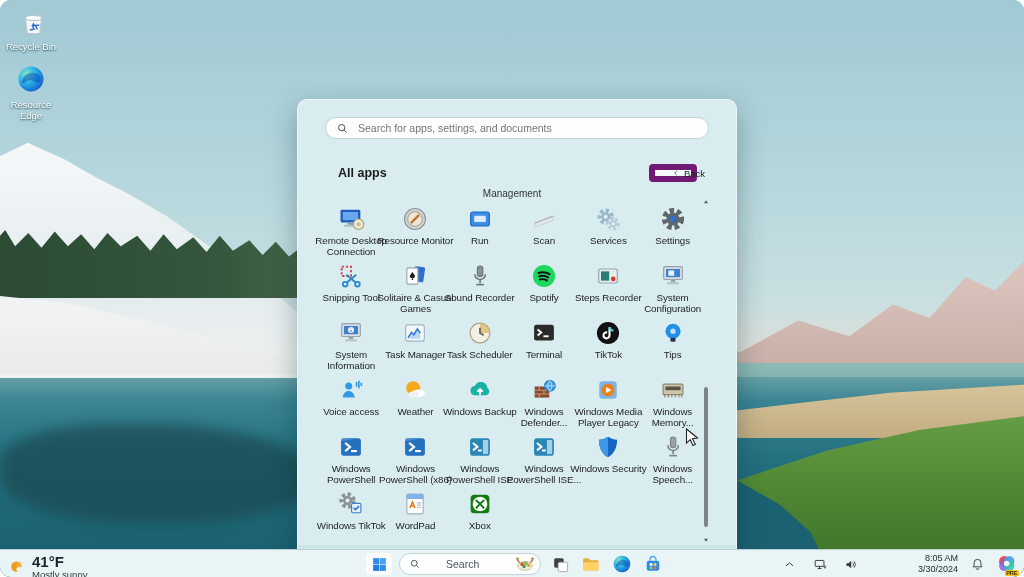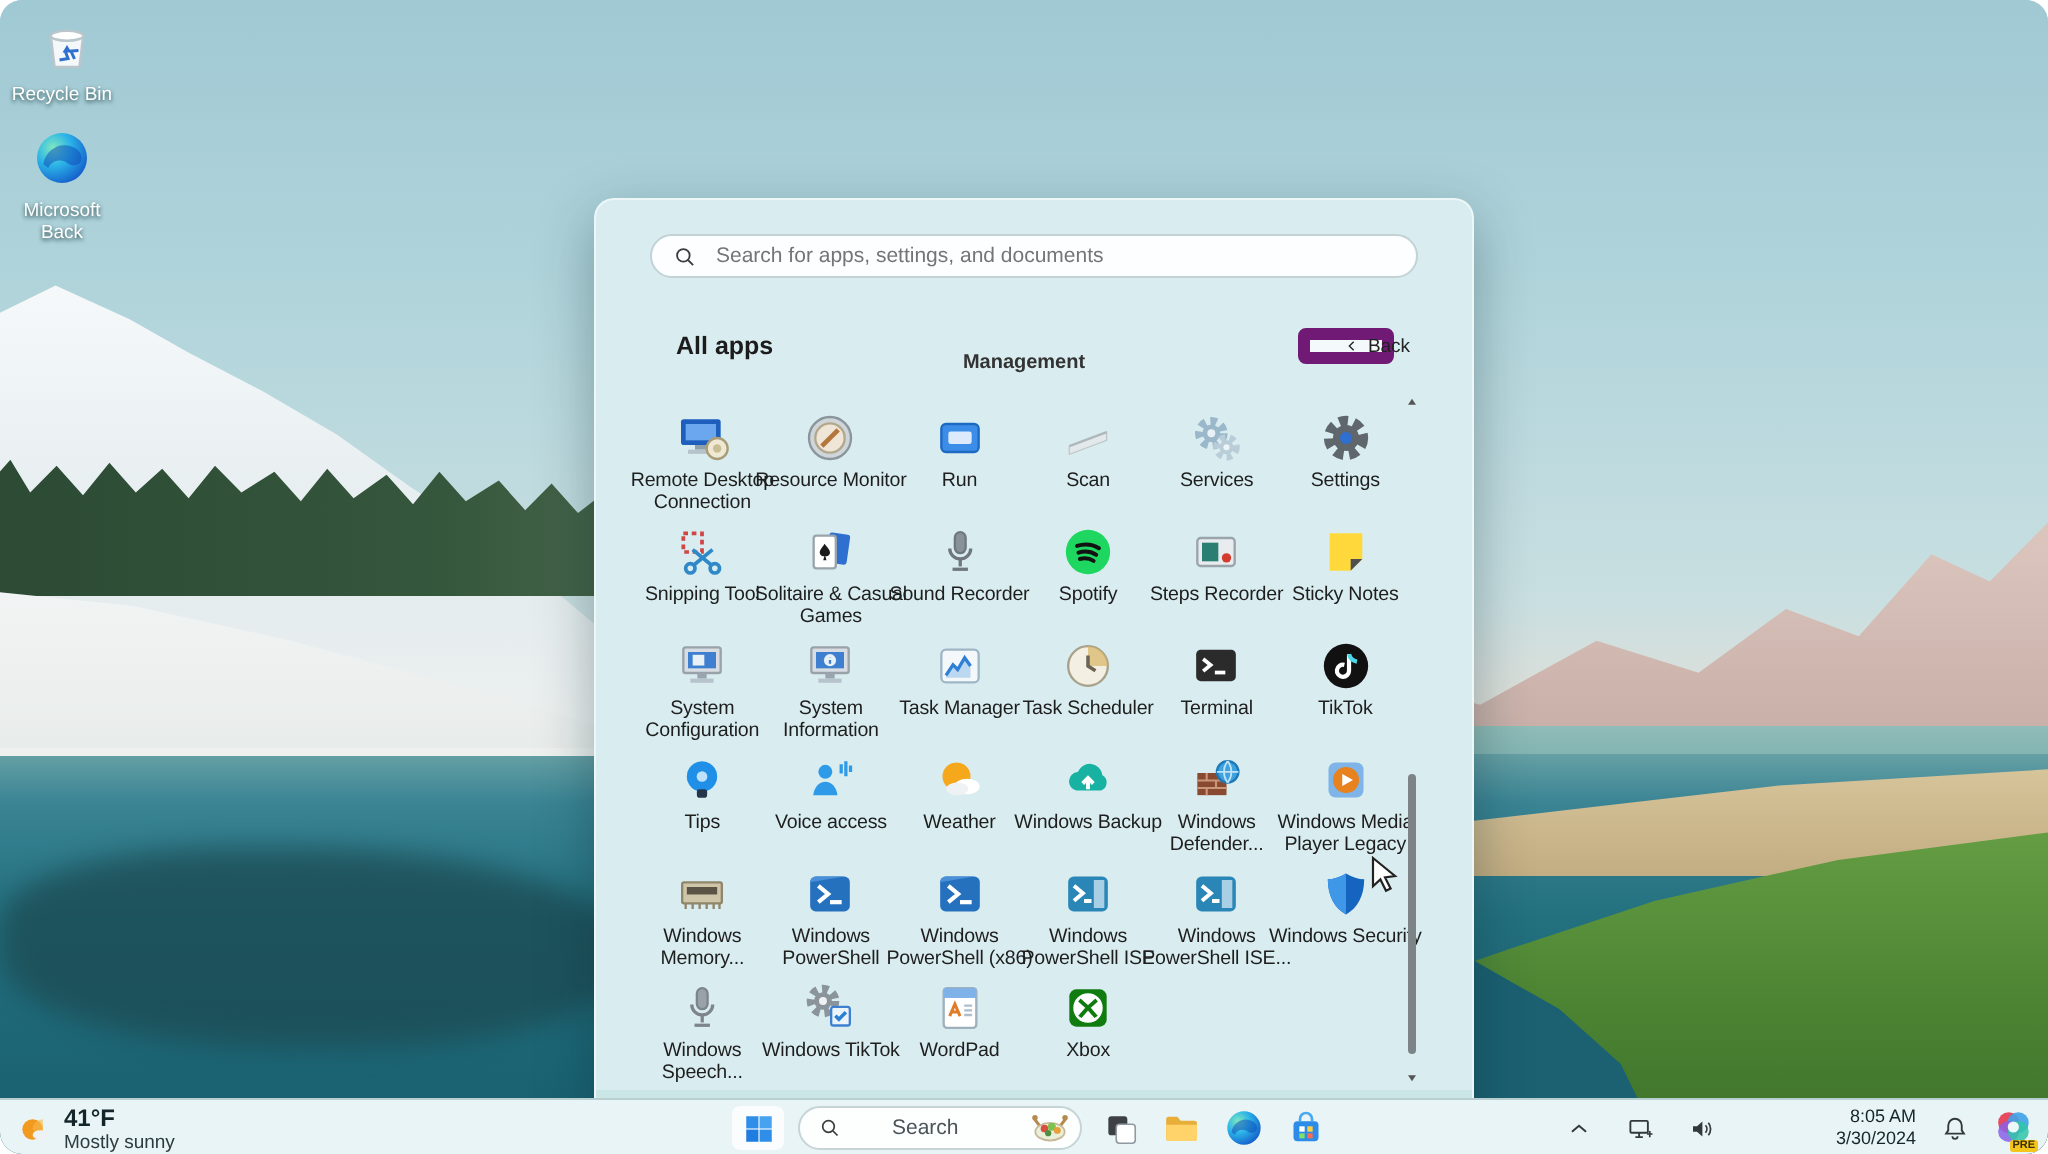--- a/index.html
+++ b/index.html
@@ -47,21 +47,21 @@
     border:1px solid rgba(255,255,255,.55); border-radius:10px;
     box-shadow:0 10px 28px rgba(10,40,50,.35);margin-top:43px; }
   .menu-search { left:27px; top:17px; width:384px; height:22px; background:#fcfeff;
     border:1px solid #c2d2d5; border-radius:12px; display:flex; align-items:center; gap:7px; padding:0 10px; }
   .menu-search input { border:none; outline:none; background:transparent; flex:1;
     font-size:10.5px; color:#444; font-family:"Liberation Sans",sans-serif; }
   .allapps-title { left:40px; top:66px; font-size:12.5px; font-weight:bold; color:#1c1c1c; }
   .back-btn { left:351px; top:64px; width:48px; height:18px; background:#f4fafb;
     border:6px solid #701a75; border-radius:4px; display:flex; align-items:center;
     justify-content:center; gap:4px; font-size:9.5px; color:#222; cursor:default;padding-left:31px; }
-  .section-label { left:21px; top:76px; width:386px; text-align:center; font-size:10px; color:#333;font-weight:bold; }
+  .section-label { left:21px; top:88px; width:386px; text-align:center; font-size:10px; color:#333; }
   .app-grid { left:21px; top:102px; width:386px; display:grid;
     grid-template-columns:repeat(6,64.3px); grid-auto-rows:57px; }
   .tile { display:flex; flex-direction:column; align-items:center; padding-top:3px; }
   .tile .ticon { width:28px; height:28px; display:flex; align-items:center; justify-content:center; }
   .tile .tlabel { width:78px; margin-top:2px; font-size:9.8px; line-height:1.14; color:#1e1e1e;
     text-align:center; display:-webkit-box; -webkit-line-clamp:2; -webkit-box-orient:vertical;
     overflow:hidden; letter-spacing:-0.1px; }
   .scrollbar { left:404px; top:92px; width:8px; height:346px; }
   .scroll-thumb { position:absolute; left:2px; top:195px; width:4px; height:140px;
     background:#7d8488; border-radius:2px; }
@@ -70,21 +70,21 @@
     border-radius:0 0 9px 9px; display:flex; align-items:center; padding:0 28px; }
   .user-chip { display:flex; align-items:center; gap:11px; }
   .user-name { font-size:10.5px; color:#1e1e1e; }
   .power-btn { position:absolute; right:26px; top:7px; width:18px; height:18px; }
 
   
   .taskbar { left:0; top:549px; width:1024px; height:28px; background:#e9f4f6;
     border-top:1px solid #b8cfd2; display:flex; align-items:center; }
   .tb-weather { position:absolute; left:8px; top:3px; display:flex; align-items:center; gap:5px; }
   .tb-weather .wtxt { display:flex; flex-direction:column; line-height:1.15; }
-  .tb-weather .wtemp { font-size:12px; color:#15262a; font-weight:bold; }
+  .tb-weather .wtemp { font-size:15px; color:#15262a; font-weight:bold; }
   .tb-weather .wcond { font-size:9.5px; color:#2c3b3f; }
   .tb-center { position:absolute; left:366px; top:0; height:28px; display:flex; align-items:center; gap:7px; }
   .start-btn { width:26px; height:22px; background:rgba(255,255,255,.75); border-radius:4px;
     display:flex; align-items:center; justify-content:center; }
   .tb-search { width:142px; height:22px; background:#fdfefe; border:1px solid #c5d4d7;
     border-radius:11px; display:flex; align-items:center; padding:0 4px 0 9px; gap:6px; }
   .tb-search .stxt { flex:1; font-size:10.5px; color:#4a5458;margin-left:19px; }
   .tb-ico { width:24px; height:24px; display:flex; align-items:center; justify-content:center; }
   .tray { position:absolute; right:6px; top:0; height:28px; display:flex; align-items:center; gap:7px; }
   .tray-clock { text-align:right; font-size:9px; color:#15262a; line-height:1.25;margin-left:47px; }
@@ -126,21 +126,21 @@
           <defs>
             <radialGradient id="egA" cx="32%" cy="30%" r="80%">
               <stop offset="0" stop-color="#7ee8c0"></stop>
               <stop offset=".45" stop-color="#2bb3e8"></stop>
               <stop offset="1" stop-color="#1358c9"></stop>
             </radialGradient>
           </defs>
           <circle cx="12" cy="12" r="10" fill="url(#egA)"></circle>
           <path d="M4.5 14.5c1-5 5-8 9.5-7.5 3.4.4 5.8 2.4 5.8 4.9 0 1.8-1.3 3-3.1 3-2.5 0-2.6-1.9-5.5-1.9-2.1 0-3.8 1-4.7 3z" fill="#0d47b5" opacity=".5"></path>
         </svg></span>
-    <span class="dlabel">Microsoft Back</span>
+    <span class="dlabel">Resource Edge</span>
   </div>
 
   <div class="abs panel">
 
     <div class="abs menu-search">
       <span style="display:flex;">
           <svg width="13" height="13" viewBox="0 0 24 24">
             <circle cx="10.5" cy="10.5" r="5.8" fill="none" stroke="#3c3c3c" stroke-width="1.7"></circle>
             <path d="M15 15l4.5 4.5" stroke="#3c3c3c" stroke-width="1.7"></path>
           </svg>
@@ -270,29 +270,20 @@
         </div>
         <div class="tile">
           <span class="ticon">
             <svg width="28" height="28" viewBox="0 0 24 24">
               <rect x="4" y="6" width="16" height="12" rx="1.4" fill="#e8ecef" stroke="#9aa4ab"></rect>
               <rect x="6" y="8" width="7" height="8" fill="#2a7f72"></rect>
               <circle cx="16.5" cy="14.5" r="2" fill="#d23b2e"></circle>
             </svg>
           </span>
           <span class="tlabel">Steps Recorder</span>
-        </div>
-        <div class="tile">
-          <span class="ticon">
-            <svg width="28" height="28" viewBox="0 0 24 24">
-              <path d="M5 4h14v11l-5 5H5z" fill="#ffd83b"></path>
-              <path d="M19 15l-5 5v-5z" fill="#4f4f4f"></path>
-            </svg>
-          </span>
-          <span class="tlabel">Sticky Notes</span>
         </div>
         <div class="tile">
           <span class="ticon">
             <svg width="28" height="28" viewBox="0 0 24 24">
               <rect x="4" y="4" width="16" height="11" rx="1" fill="#d7dde2" stroke="#98a2a8"></rect>
               <rect x="6" y="6" width="12" height="7" fill="#3e80cf"></rect>
               <rect x="8" y="7.2" width="5" height="4.6" fill="#e8f0f8"></rect>
               <rect x="10" y="15" width="4" height="2.4" fill="#9aa4ae"></rect>
               <rect x="7" y="17.4" width="10" height="1.8" fill="#b7c3cc"></rect>
             </svg>

